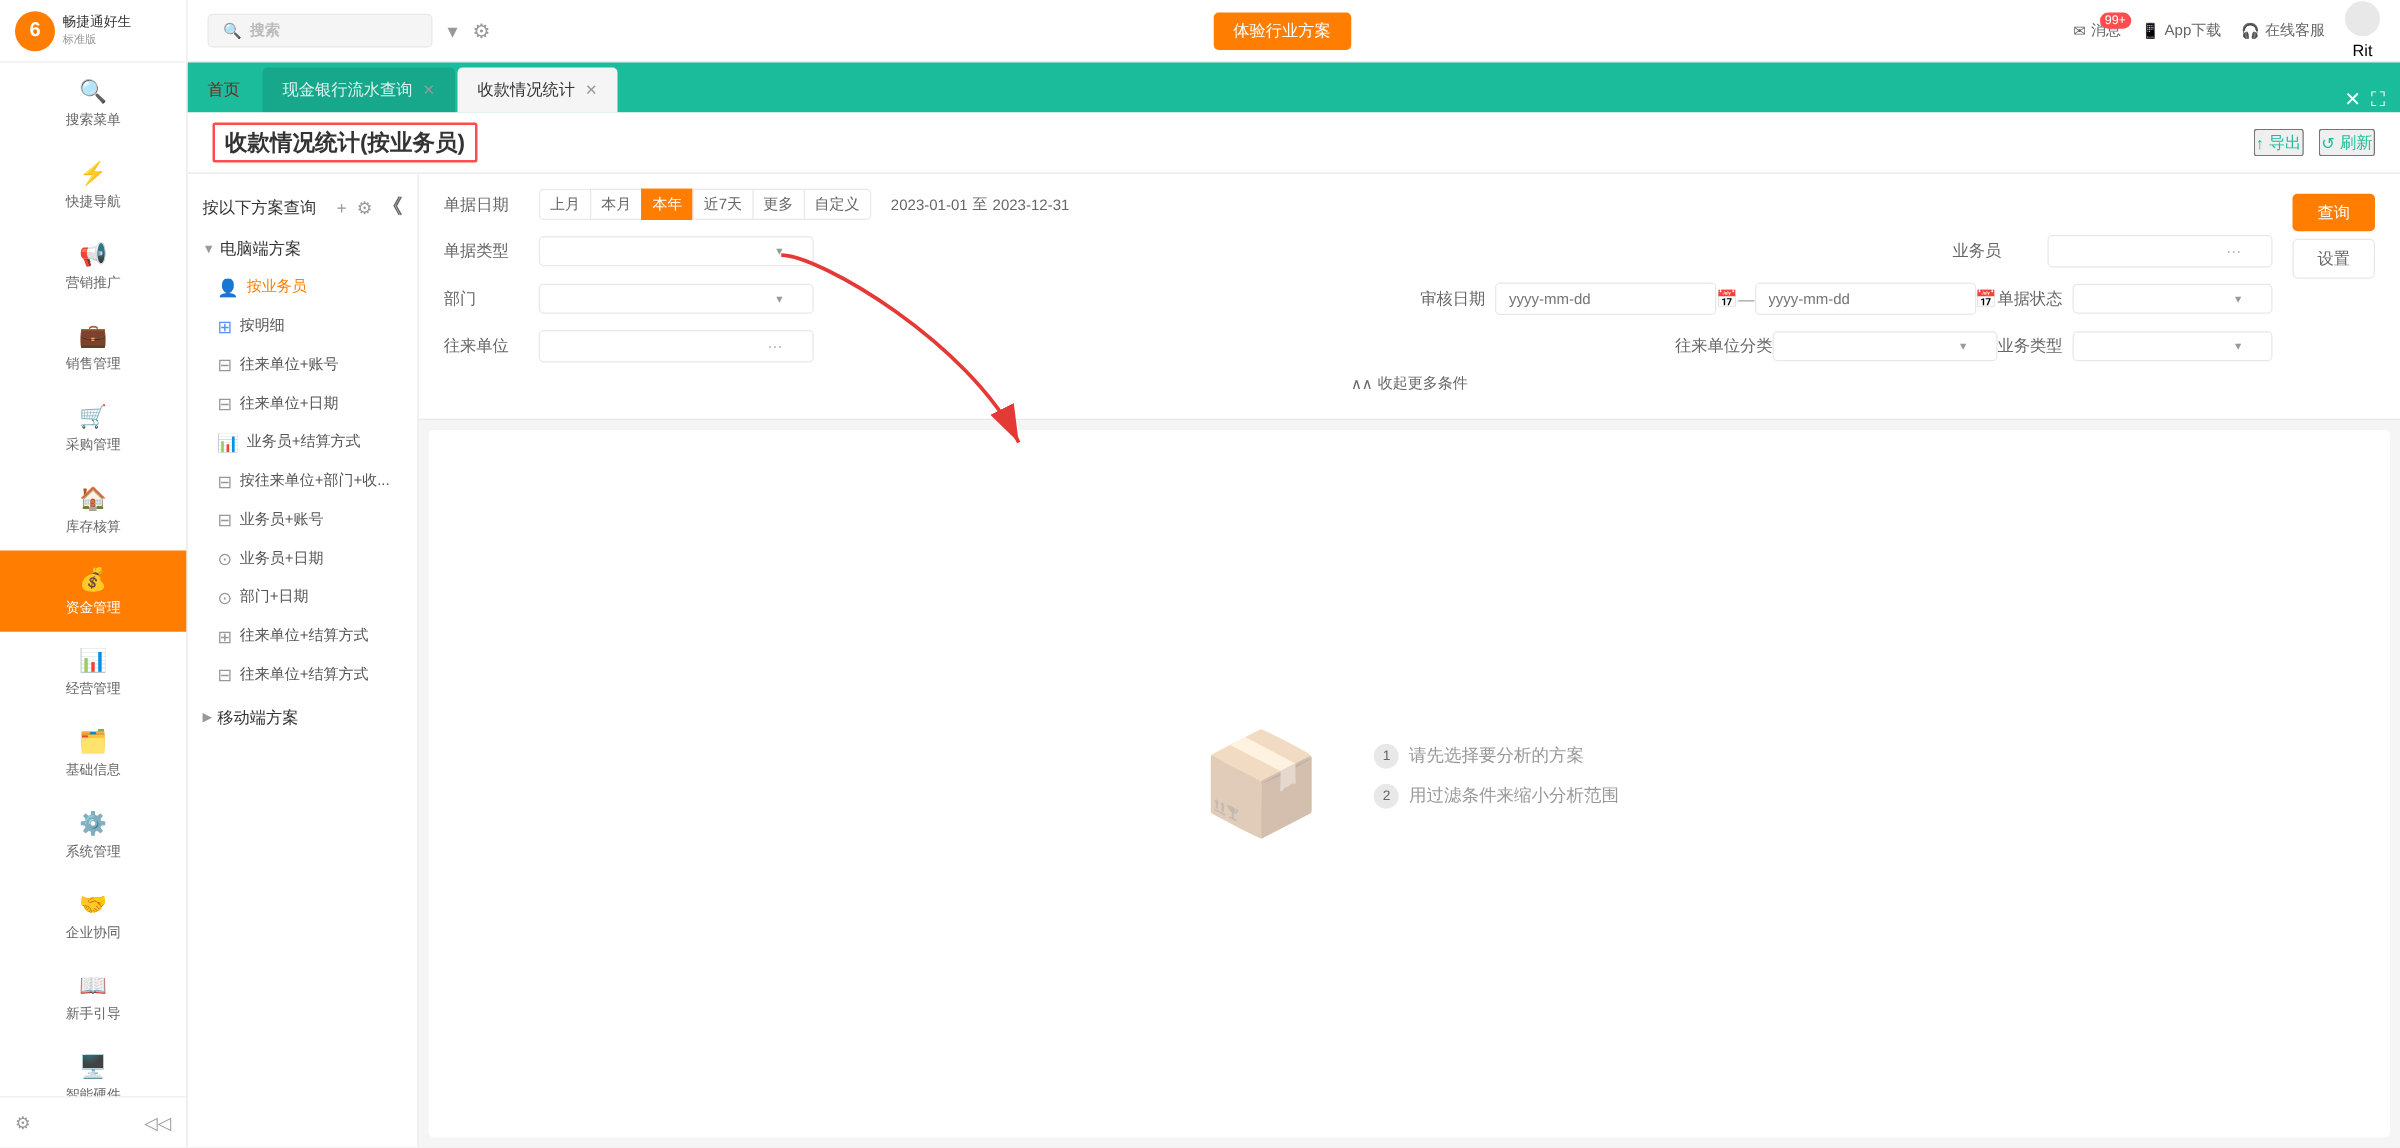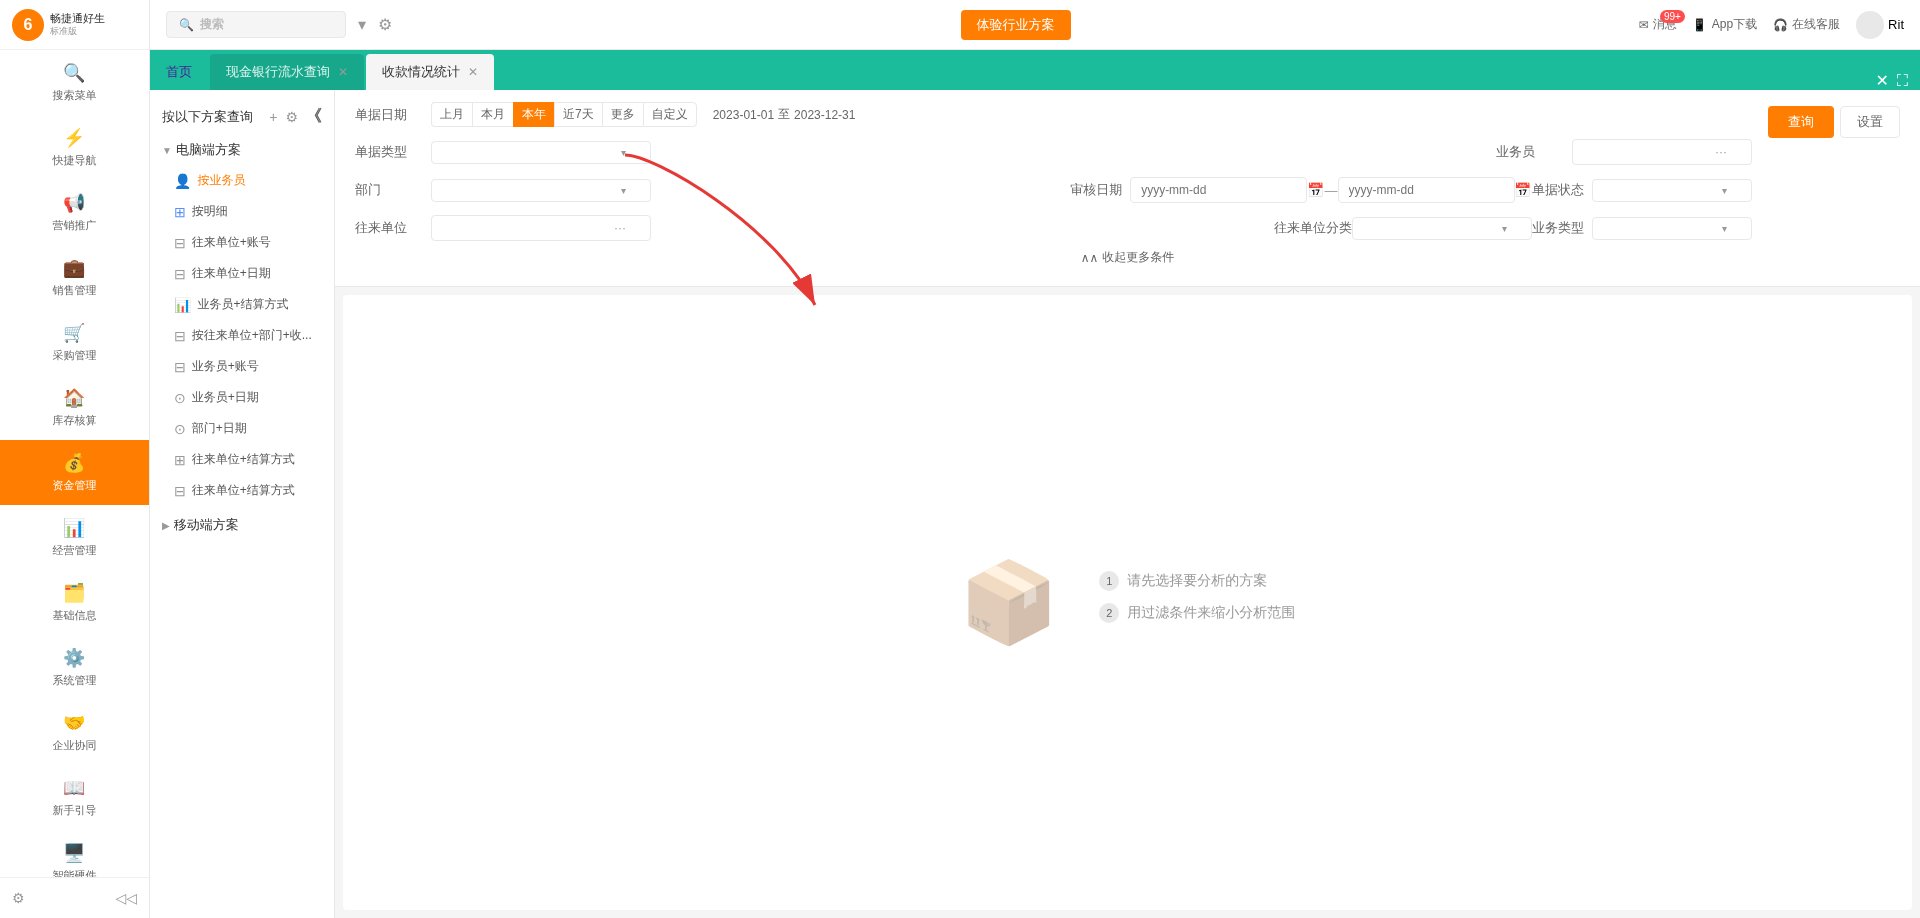--- a/index.html
+++ b/index.html
@@ -29,27 +29,27 @@
     .topbar { height: 50px; background: #fff; display: flex; align-items: center; padding: 0 16px; border-bottom: 1px solid #e8e8e8; justify-content: space-between; }
     .topbar-left { display: flex; align-items: center; gap: 12px; }
     .topbar-search { background: #f5f5f5; border: 1px solid #e8e8e8; border-radius: 4px; padding: 4px 12px; font-size: 12px; color: #999; width: 180px; display: flex; align-items: center; gap: 6px; }
     .topbar-icon-btn { color: #999; cursor: pointer; font-size: 16px; }
     .topbar-solution-btn { background: #ff7d00; color: white; border: none; border-radius: 4px; padding: 6px 16px; font-size: 13px; cursor: pointer; }
     .topbar-right { display: flex; align-items: center; gap: 16px; }
     .topbar-msg { display: flex; align-items: center; gap: 4px; color: #666; font-size: 12px; cursor: pointer; position: relative; }
     .msg-badge { background: #ff4d4f; color: white; border-radius: 10px; font-size: 10px; padding: 1px 4px; position: absolute; top: -6px; right: -8px; }
     .topbar-app { display: flex; align-items: center; gap: 4px; color: #666; font-size: 12px; cursor: pointer; }
     .topbar-service { display: flex; align-items: center; gap: 4px; color: #666; font-size: 12px; cursor: pointer; }
-    .topbar-user { display: flex; align-items: center; gap: 4px; }
+    .topbar-user { display: flex; align-items: center; gap: 4px; flex-direction: column; }
     .user-avatar { width: 28px; height: 28px; background: #e8e8e8; border-radius: 50%; }
 
     
     .tabs-bar { height: 40px; background: #1abc9c; display: flex; align-items: flex-end; padding: 0 0 0 0; }
     .tab-item { height: 36px; display: flex; align-items: center; padding: 0 16px; cursor: pointer; font-size: 13px; color: rgba(255,255,255,0.85); background: rgba(0,0,0,0.1); margin-right: 2px; border-radius: 4px 4px 0 0; gap: 8px; }
-    .tab-item.home { background: transparent; color: #4c1d95; }
+    .tab-item.home { background: transparent; color: #7f1d1d; }
     .tab-item.active { background: #f5f5f5; color: #333; }
     .tab-close { color: #999; font-size: 12px; }
     .tabs-right { margin-left: auto; display: flex; align-items: center; padding-right: 12px; gap: 8px; }
     .tabs-window-btn { color: white; cursor: pointer; font-size: 16px; }
 
     
     .page-container { flex: 1; background: #f5f5f5; overflow: hidden; display: flex; flex-direction: column; }
 
     
     .page-header { background: #fff; padding: 8px 20px; display: flex; align-items: center; justify-content: space-between; border-bottom: 1px solid #e8e8e8; }
@@ -101,21 +101,21 @@
 
     
     .empty-state { flex: 1; display: flex; flex-direction: column; align-items: center; justify-content: center; background: #fff; margin: 8px; border-radius: 4px; }
     .empty-steps { list-style: none; }
     .empty-step { display: flex; align-items: center; gap: 8px; margin-bottom: 12px; color: #999; font-size: 14px; }
     .step-num { width: 20px; height: 20px; border-radius: 50%; background: #e8e8e8; display: flex; align-items: center; justify-content: center; font-size: 11px; color: #666; flex-shrink: 0; }
 
     
     .overlay-arrow { position: absolute; top: 0; left: 0; pointer-events: none; z-index: 100; }
 
-    .filter-btn-group { display: flex; flex-direction: row; gap: 6px; }
+    .filter-btn-group { display: flex; flex-direction: column; gap: 6px; }
   </style>
 </head>
 <body>
 
 <div class="app-container">
 
   <div class="sidebar">
     <div class="sidebar-logo">
       <div class="logo-icon">
         <span>6</span>
@@ -232,20 +232,33 @@
         <span class="tab-close">✕</span>
       </div>
       <div class="tabs-right">
         <span class="tabs-window-btn">✕</span>
         <span class="tabs-window-btn">⛶</span>
       </div>
     </div>
 
     <div class="page-container">
 
+      <div class="page-header">
+        <div class="page-title">收款情况统计(按业务员)</div>
+        <div class="page-actions">
+          <button class="action-btn">
+            <span>↑</span>
+            <span>导出</span>
+          </button>
+          <button class="action-btn">
+            <span>↺</span>
+            <span>刷新</span>
+          </button>
+        </div>
+      </div>
 
       <div class="content-wrapper">
 
         <div class="left-panel">
           <div class="panel-header">
             <span>按以下方案查询</span>
             <div class="panel-header-icons">
               <span class="panel-icon">+</span>
               <span class="panel-icon">⚙</span>
               <span class="panel-icon collapse">《</span>

